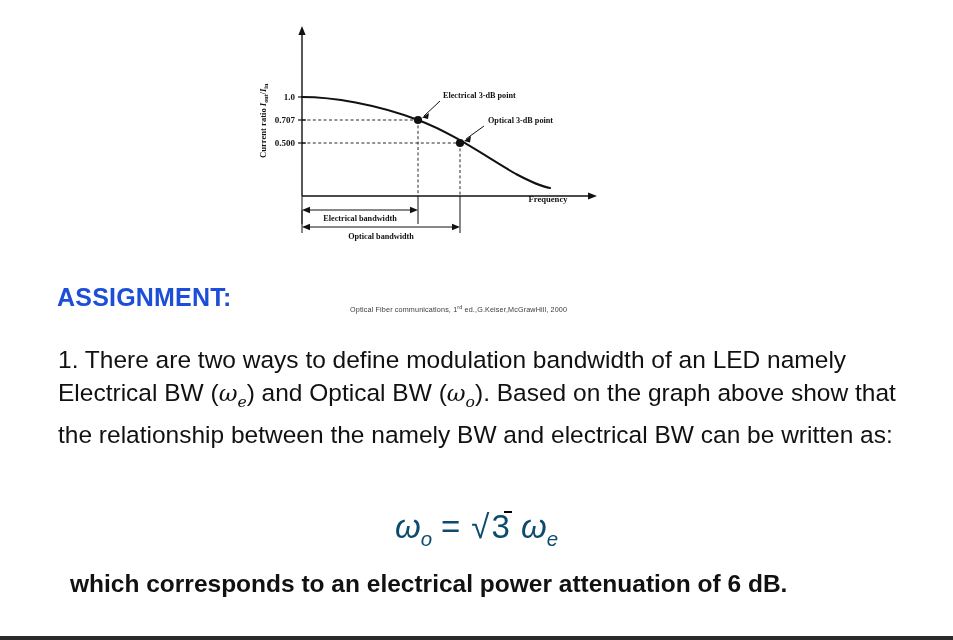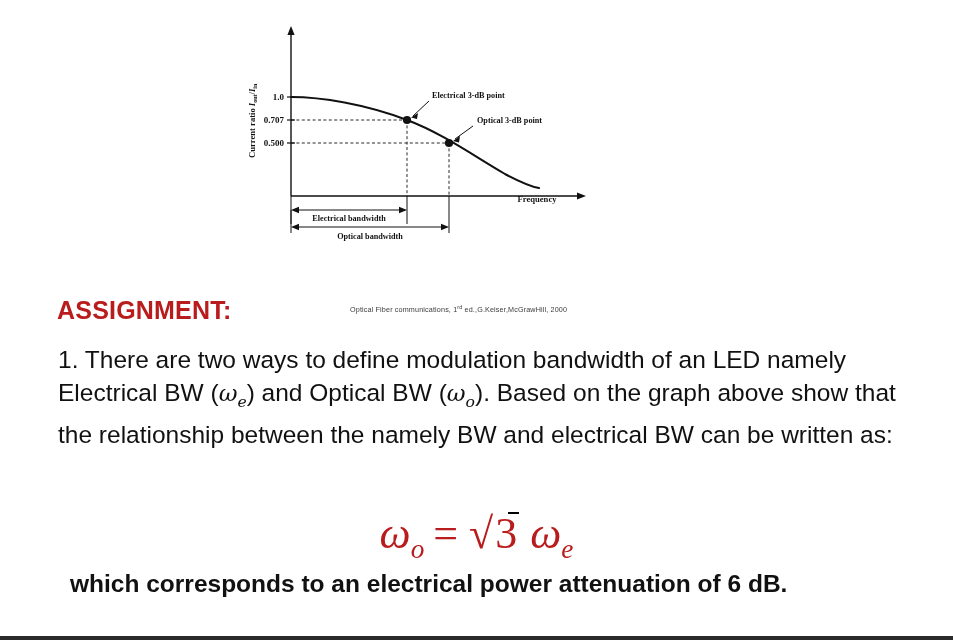--- a/index.html
+++ b/index.html
@@ -12,21 +12,21 @@
     height: 640px;
     position: relative;
     overflow: hidden;
     font-family: "Liberation Sans", sans-serif;
     color: #000000;
   }
 
   
   #figure-block {
     position: absolute;
-    left: 237px;
+    left: 248px;
     top: 18px;
     width: 370px;
     height: 225px;
   }
   #figure-svg { display: block; }
 
   
   #figure-citation {
     position: absolute;
     left: 350px;
@@ -36,25 +36,25 @@
     color: #3b3b3b;
     white-space: nowrap;
     font-family: "Liberation Sans", sans-serif;
   }
   #figure-citation sup { font-size: 5.4px; }
 
   
   #assignment-heading {
     position: absolute;
     left: 57px;
-    top: 296px;
+    top: 283px;
     font-size: 25px;
     font-weight: bold;
     letter-spacing: 0.2px;
-    color: #b91c1c;
+    color: #1d4ed8;
   }
 
   
   #question-body {
     position: absolute;
     left: 58px;
     top: 343px;
     width: 866px;
     font-size: 24.5px;
     line-height: 33px;
@@ -75,24 +75,24 @@
   
   #equation-line {
     position: absolute;
     left: 0;
     top: 508px;
     width: 953px;
     text-align: center;
   }
   .eq {
     display: inline-block;
-    font-family: Liberation Serif, serif;
-    font-style: italic;
-    font-size: 44px;
-    color: #b91c1c;
+    font-family: Liberation Sans, sans-serif;
+    font-style: italic;
+    font-size: 33px;
+    color: #0c4a6e;
     white-space: nowrap;
   }
   .eq sub {
     font-size: 0.62em;
     font-style: italic;
   }
   .eq .eqop {
     font-style: normal;
     margin: 0 9px;
   }

